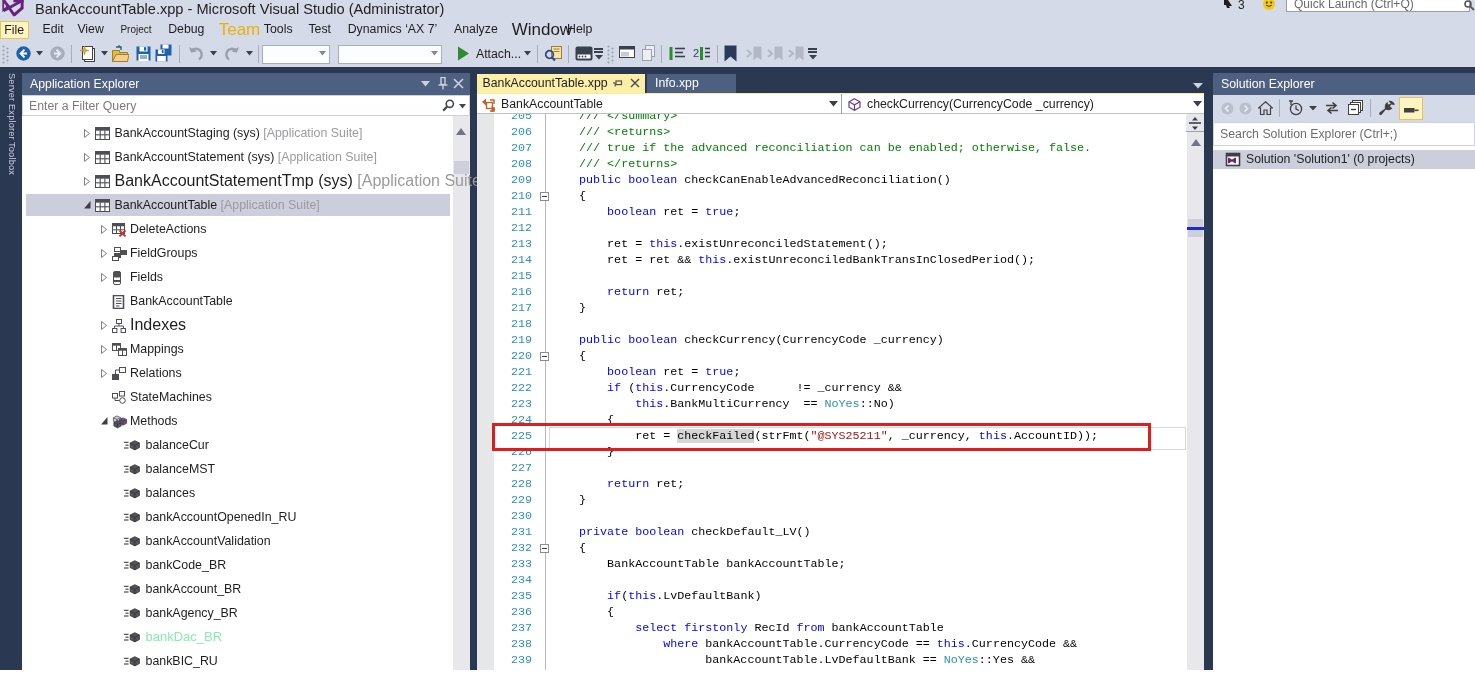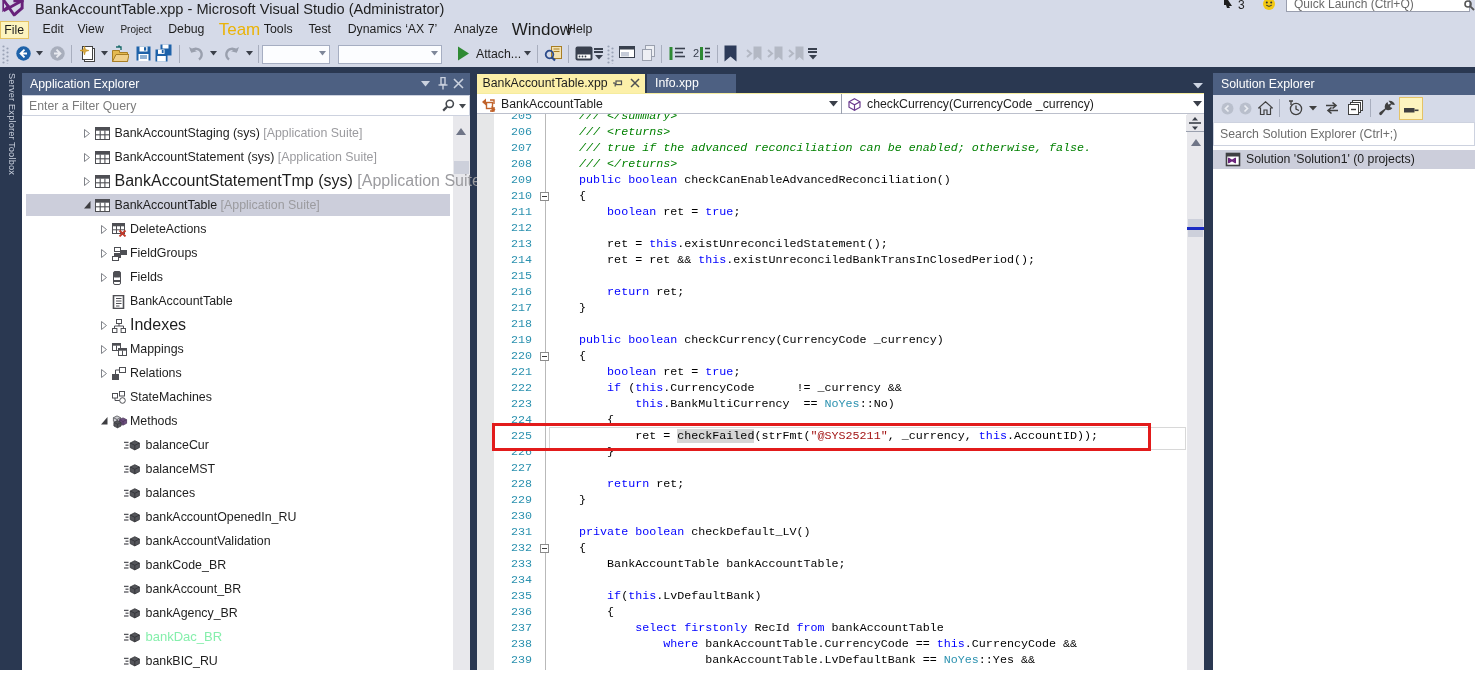--- a/index.html
+++ b/index.html
@@ -1,17 +1,17 @@
 <!DOCTYPE html>
 <html><head><meta charset="utf-8"><style>
 *{margin:0;padding:0;box-sizing:border-box}
 html,body{width:1475px;height:679px;overflow:hidden}
 body{background:#2A3851;font-family:"Liberation Sans",sans-serif;position:relative}
 .abs{position:absolute}
-.k{color:#0000ff}.t{color:#2b91af}.s{color:#a31515}.c{color:#008000;font-style:italic}
+.k{color:#0000ff}.t{color:#2b91af}.s{color:#a31515}.c{color:#008000;}
 pre{font-family:"Liberation Mono",monospace;font-size:11.7px;line-height:16px;letter-spacing:0;}
 svg{display:block}
 </style></head><body>
 <div class="abs" style="left:0;top:0;width:1475px;height:20px;background:#D5DAE8"></div>
 <div class="abs" style="left:0;top:20px;width:1475px;height:20px;background:#D5DAE8"></div>
 <div class="abs" style="left:0;top:40px;width:1475px;height:27px;background:#D5DAE8"></div>
 <svg class="abs" style="left:1px;top:0px" width="23" height="17" viewBox="0 0 23 17">
 <path d="M2.2 1 L7.6 5.7 L2.2 10.4 Z" fill="none" stroke="#68217A" stroke-width="1.7"></path>
 <path d="M2.6 0 L13.6 15.6" stroke="#68217A" stroke-width="2.8"></path>
 <path d="M2.6 10.9 L21.8 0.2" stroke="#68217A" stroke-width="2.8"></path>

